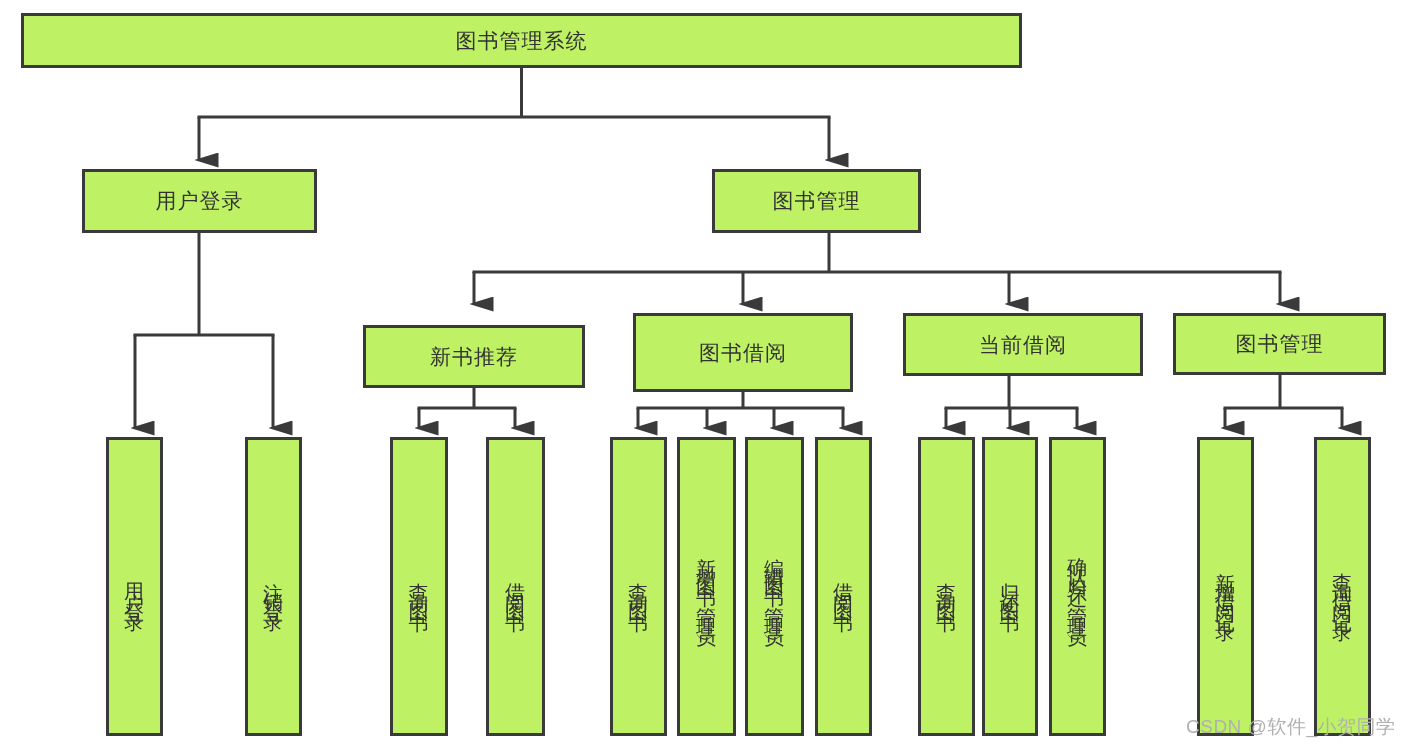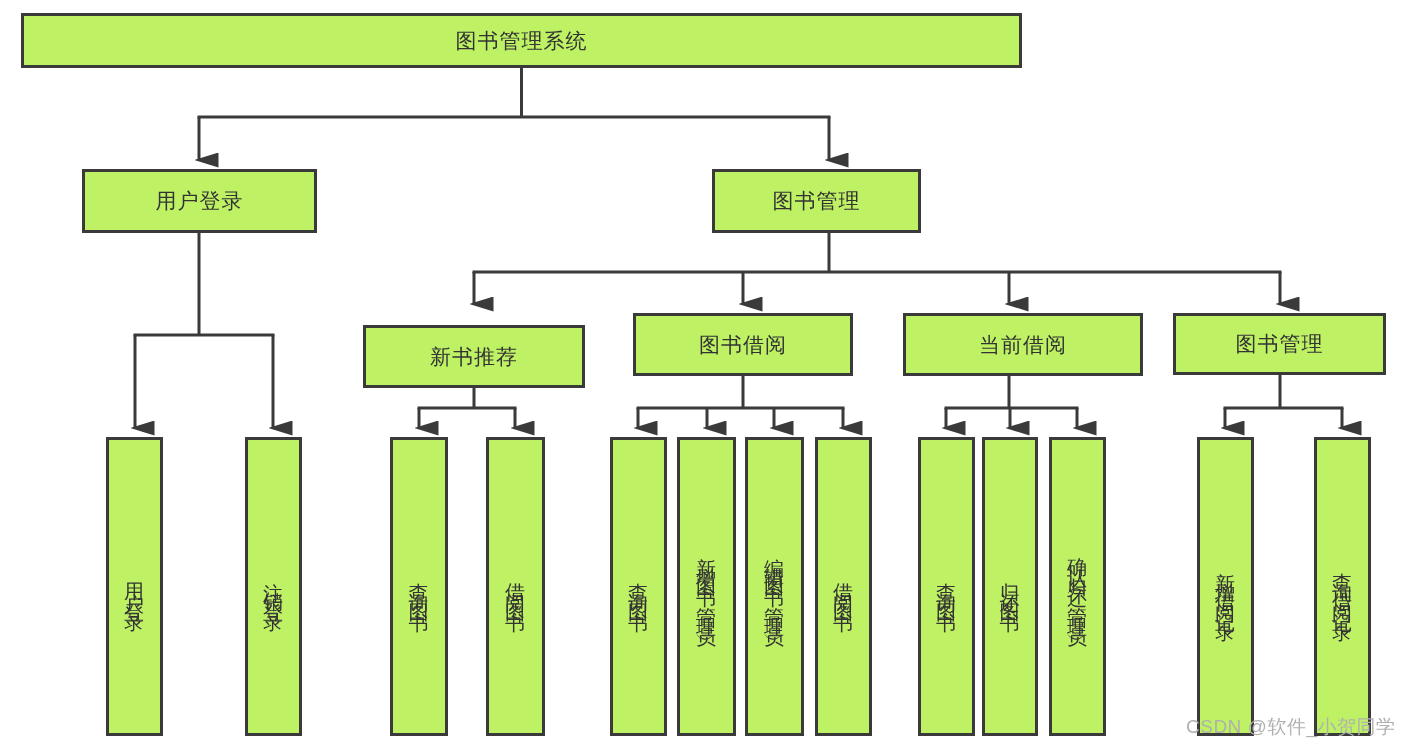--- a/index.html
+++ b/index.html
@@ -90,21 +90,21 @@
       <path d="M1342,408 V428" marker-end="url(#arrow)"></path>
     </g>
   </svg>
 
   <div class="node h-node" style="left:21px;top:13px;width:1001px;height:55px;">图书管理系统</div>
 
   <div class="node h-node" style="left:82px;top:169px;width:235px;height:64px;">用户登录</div>
   <div class="node h-node" style="left:712px;top:169px;width:209px;height:64px;">图书管理</div>
 
   <div class="node h-node" style="left:363px;top:313px;width:222px;height:63px;margin-top:12px;">新书推荐</div>
-  <div class="node h-node" style="left:633px;top:313px;width:220px;height:63px;">图书借阅</div>
+  <div class="node h-node" style="left:633px;top:313px;width:220px;height:79px;">图书借阅</div>
   <div class="node h-node" style="left:903px;top:313px;width:240px;height:63px;">当前借阅</div>
   <div class="node h-node" style="left:1173px;top:313px;width:213px;height:62px;">图书管理</div>
 
   <div class="node leaf" style="left:106px;top:437px;width:57px;height:299px;">
     <span>用户登录</span>
   </div>
   <div class="node leaf" style="left:245px;top:437px;width:57px;height:299px;">
     <span>注销登录</span>
   </div>
 

